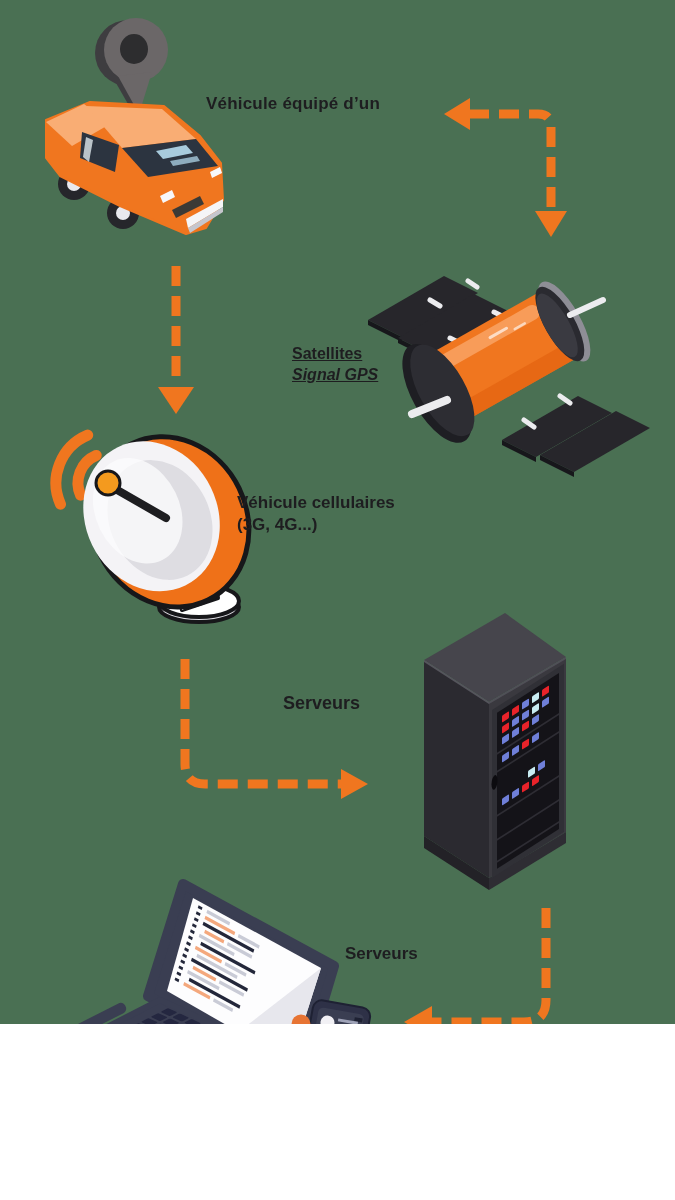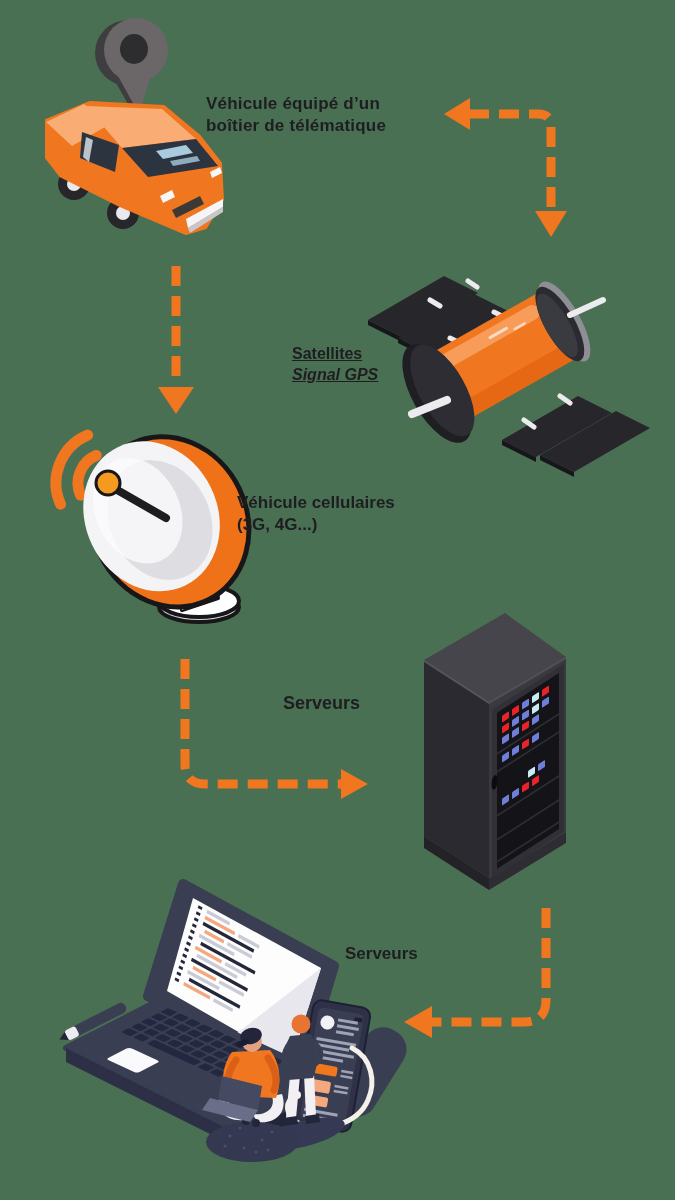--- a/index.html
+++ b/index.html
@@ -1,17 +1,17 @@
 <!DOCTYPE html>
 <html><head>
 <meta charset="utf-8">
 <style>
   html,body{margin:0;padding:0;}
   .stage{
-    position:relative;width:675px;height:1200px;overflow:hidden;
+    position:relative;width:675px;height:1024px;overflow:hidden;
     background:#4A7053;
     font-family:"Liberation Sans",sans-serif;
   }
   .art{position:absolute;left:0;top:0;}
   .label{position:absolute;color:#1E1D20;font-weight:bold;white-space:nowrap;}
   .l-vehicle{left:206px;top:93px;font-size:17px;line-height:22px;letter-spacing:.2px;}
   .l-satellites{left:292px;top:343px;font-size:16px;line-height:21px;text-decoration:underline;}
   .l-satellites .sub{font-style:italic;font-size:16px;}
   .l-network{left:237px;top:492px;font-size:17px;line-height:22px;}
   .l-servers{left:283px;top:693px;font-size:18px;}
@@ -329,21 +329,20 @@
       <polygon points="210,1098 258,1110 250,1122 202,1110" fill="#6A6E88"></polygon>
       <circle cx="252" cy="1042" r="10" fill="#E3A183"></circle>
       <ellipse cx="251" cy="1036" rx="11" ry="8" transform="rotate(-15 251 1036)" fill="#23263A"></ellipse>
       <ellipse cx="243" cy="1043" rx="7" ry="3" transform="rotate(-20 243 1043)" fill="#1B1E30"></ellipse>
     </g>
   </g>
 </svg>
 
 <div class="label l-vehicle">
   <div>Véhicule équipé d’un</div>
-  <div>boîtier de télématique</div>
 </div>
 
 <div class="label l-satellites">
   <div>Satellites</div>
   <div class="sub">Signal GPS</div>
 </div>
 
 <div class="label l-network">
   <div>Véhicule cellulaires</div>
   <div>(3G, 4G...)</div>

